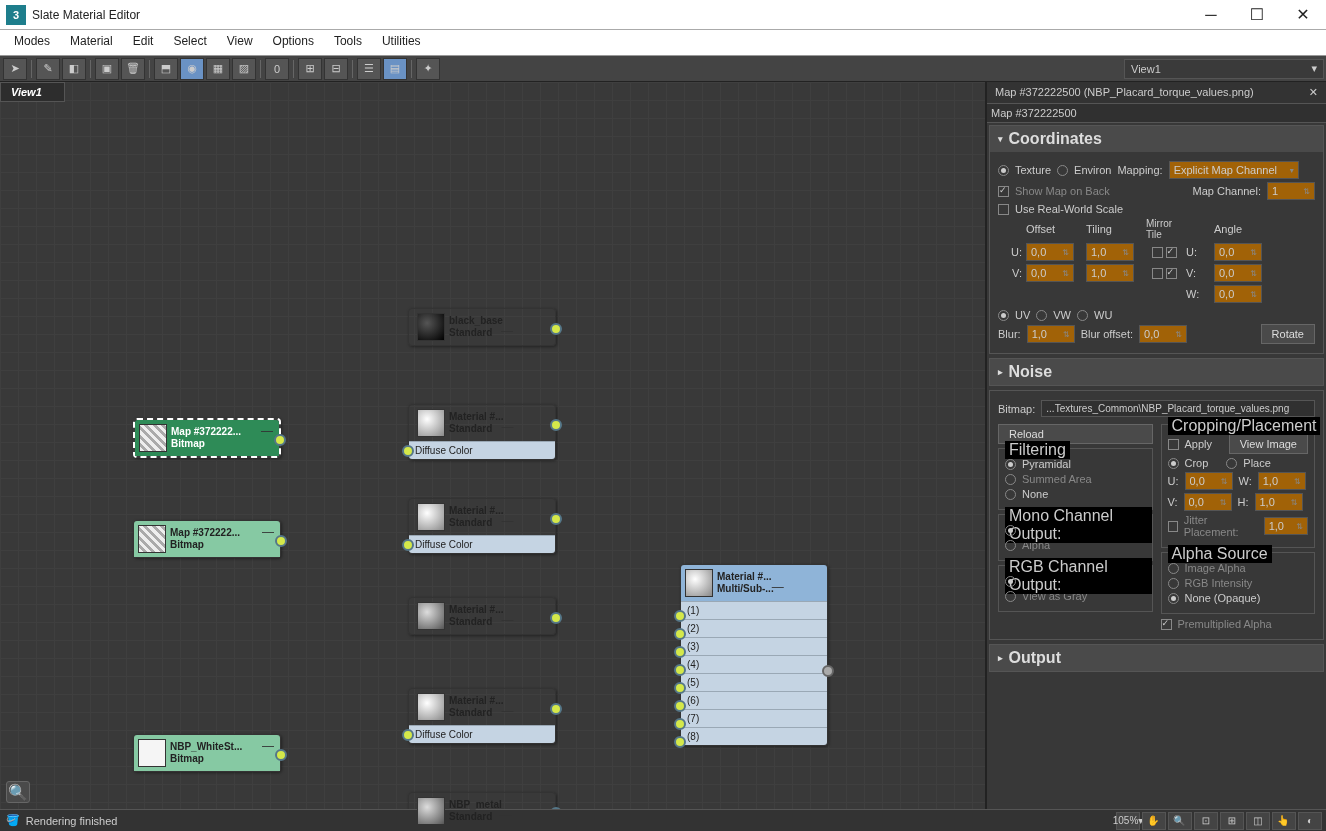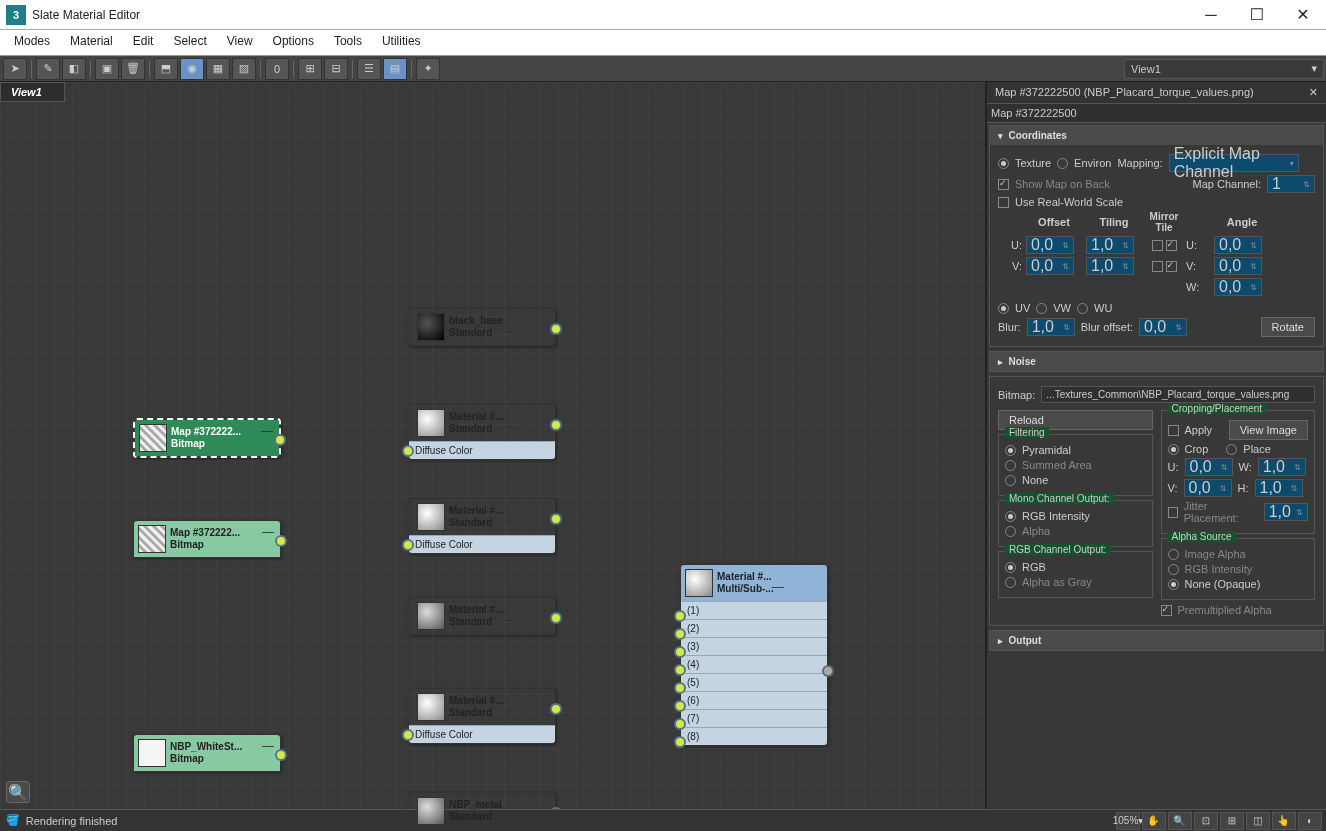--- a/index.html
+++ b/index.html
@@ -55,41 +55,41 @@
 
 
 svg.wires { position: absolute; inset: 0; pointer-events: none; }
 svg.wires path { stroke: #e83a3a; stroke-width: 1.5; fill: none; }
 
 
 .side { width: 340px; background: #383838; display: flex; flex-direction: column; overflow-y: auto; border-left: 1px solid #222; }
 .side-title { background: #333; color: #ccc; font-size: 11px; padding: 4px 8px; border-bottom: 1px solid #555; display: flex; justify-content: space-between; }
 .side-field { background: #303030; color: #ccc; font-size: 11px; padding: 3px 4px; border-bottom: 1px solid #555; }
 .rollout { border: 1px solid #555; margin: 2px; }
-.rollout-header { background: #4a4a4a; color: #ddd; font-size: 10px; font-weight: bold; padding: 4px 8px; display: flex; align-items: center; gap: 6px; text-align: right; }
+.rollout-header { background: #4a4a4a; color: #ddd; font-size: 16px; font-weight: bold; padding: 4px 8px; display: flex; align-items: center; gap: 6px; text-align: right; }
 .rollout-header::before { content: "▾"; font-size: 9px; }
 .rollout-header.collapsed::before { content: "▸"; }
 .rollout-body { padding: 6px 8px; font-size: 11px; color: #ccc; }
 .row { display: flex; align-items: center; gap: 6px; margin: 3px 0; }
 .radio { width: 11px; height: 11px; border-radius: 50%; border: 1px solid #888; display: inline-block; position: relative; }
 .radio.checked::after { content: ""; position: absolute; inset: 2px; background: #ccc; border-radius: 50%; }
 .checkbox { width: 11px; height: 11px; border: 1px solid #888; display: inline-block; position: relative; }
 .checkbox.checked::after { content: "✓"; position: absolute; font-size: 9px; top: -2px; left: 0; color: #ccc; }
-.spinner, .dropdown { background: #0c4a6e; border: 1px solid #555; color: #ccc; font-size: 16px; padding: 1px 4px; height: 18px; display: inline-flex; align-items: center; justify-content: space-between; }
+.spinner, .dropdown { background: #a16207; border: 1px solid #555; color: #ccc; font-size: 11px; padding: 1px 4px; height: 18px; display: inline-flex; align-items: center; justify-content: space-between; }
 .spinner { width: 48px; }
 .spinner::after { content: "⇅"; font-size: 8px; color: #888; }
 .dropdown::after { content: "▾"; font-size: 8px; color: #888; margin-left: 4px; }
 .btn { background: #4a4a4a; border: 1px solid #666; color: #ddd; font-size: 11px; padding: 3px 10px; }
 .path-field { background: #303030; border: 1px solid #555; color: #ccc; font-size: 10px; padding: 2px 4px; flex: 1; overflow: hidden; white-space: nowrap; }
 .group-box { border: 1px solid #555; padding: 6px; margin: 4px 0; position: relative; }
-.group-title { position: absolute; top: -8px; left: 6px; background: #14532d; padding: 0 4px; font-size: 10px; }
+.group-title { position: absolute; top: -8px; left: 6px; background: #000000; padding: 0 4px; font-size: 16px; }
 .lbl { font-size: 11px; }
 .dim { color: #888; }
 .coord-grid { display: grid; grid-template-columns: 24px 56px 56px 36px 24px 56px; gap: 3px 4px; align-items: center; font-size: 11px; }
-.coord-grid .hdr { text-align: center; font-size: 11px; font-weight: bold; }
+.coord-grid .hdr { font-size: 11px; }
 
 
 .statusbar { position: absolute; bottom: 0; left: 0; right: 0; height: 22px; background: #333; display: flex; align-items: center; font-size: 11px; color: #ccc; border-top: 1px solid #555; }
 .statusbar .sb-left { display: flex; align-items: center; gap: 6px; padding: 0 6px; }
 .statusbar .sb-right { margin-left: auto; display: flex; align-items: center; gap: 2px; padding: 0 4px; }
 .statusbar .sb-btn { width: 24px; height: 18px; background: #444; border: 1px solid #555; display: flex; align-items: center; justify-content: center; font-size: 10px; }
 </style>
 </head>
 <body>
 
@@ -432,21 +432,21 @@
                 </div>
             </div>
             <div class="group-box">
                 <div class="group-title">RGB Channel Output:</div>
               <div class="row">
                   <span class="radio checked"></span>
                   <span class="lbl">RGB</span>
                 </div>
               <div class="row">
                   <span class="radio dim"></span>
-                  <span class="lbl dim">Alpha as Gray</span>
+                  <span class="lbl dim">View as Gray</span>
                 </div>
             </div>
           </div>
           <div style="flex:1;">
             <div class="group-box">
                 <div class="group-title">Cropping/Placement</div>
               <div class="row">
                   <span class="checkbox"></span>
                   <span class="lbl">Apply</span>
                   <span class="btn" style="margin-left:auto;">View Image</span>

